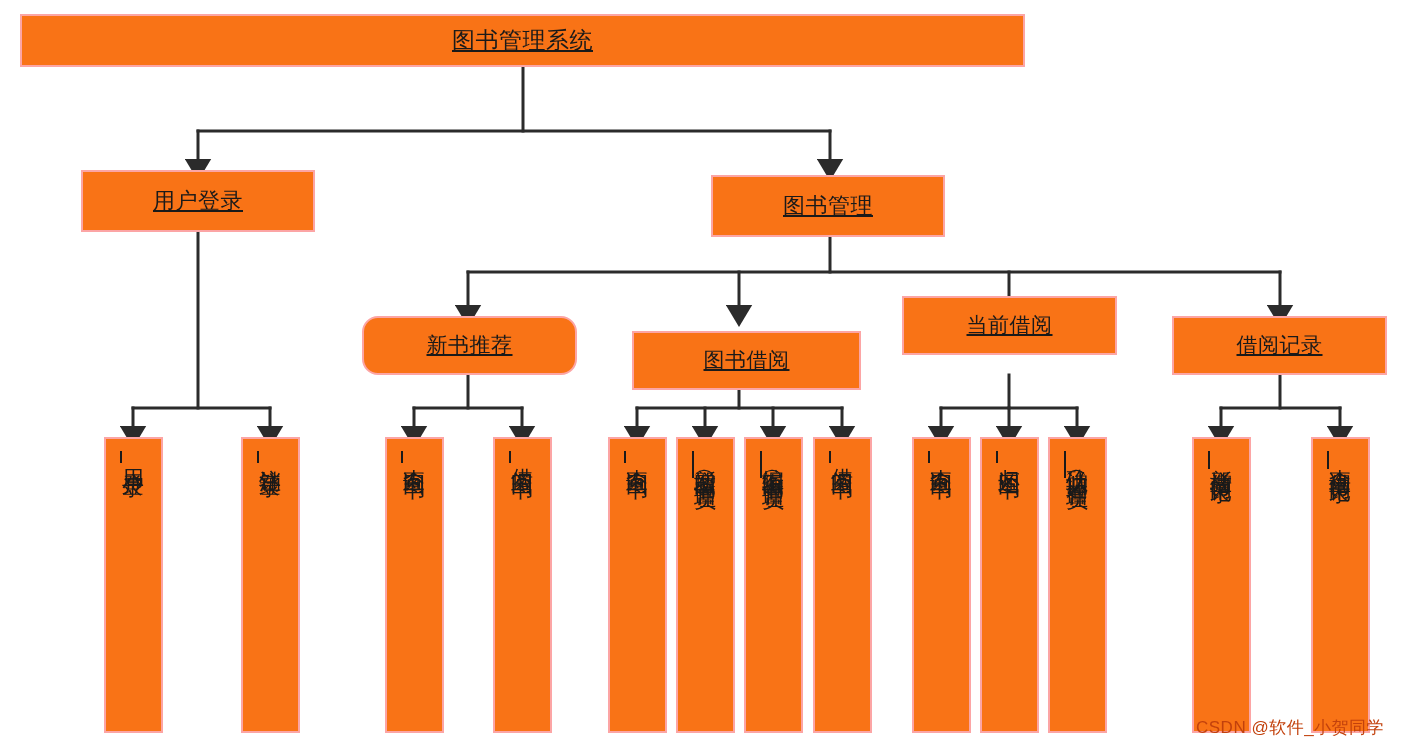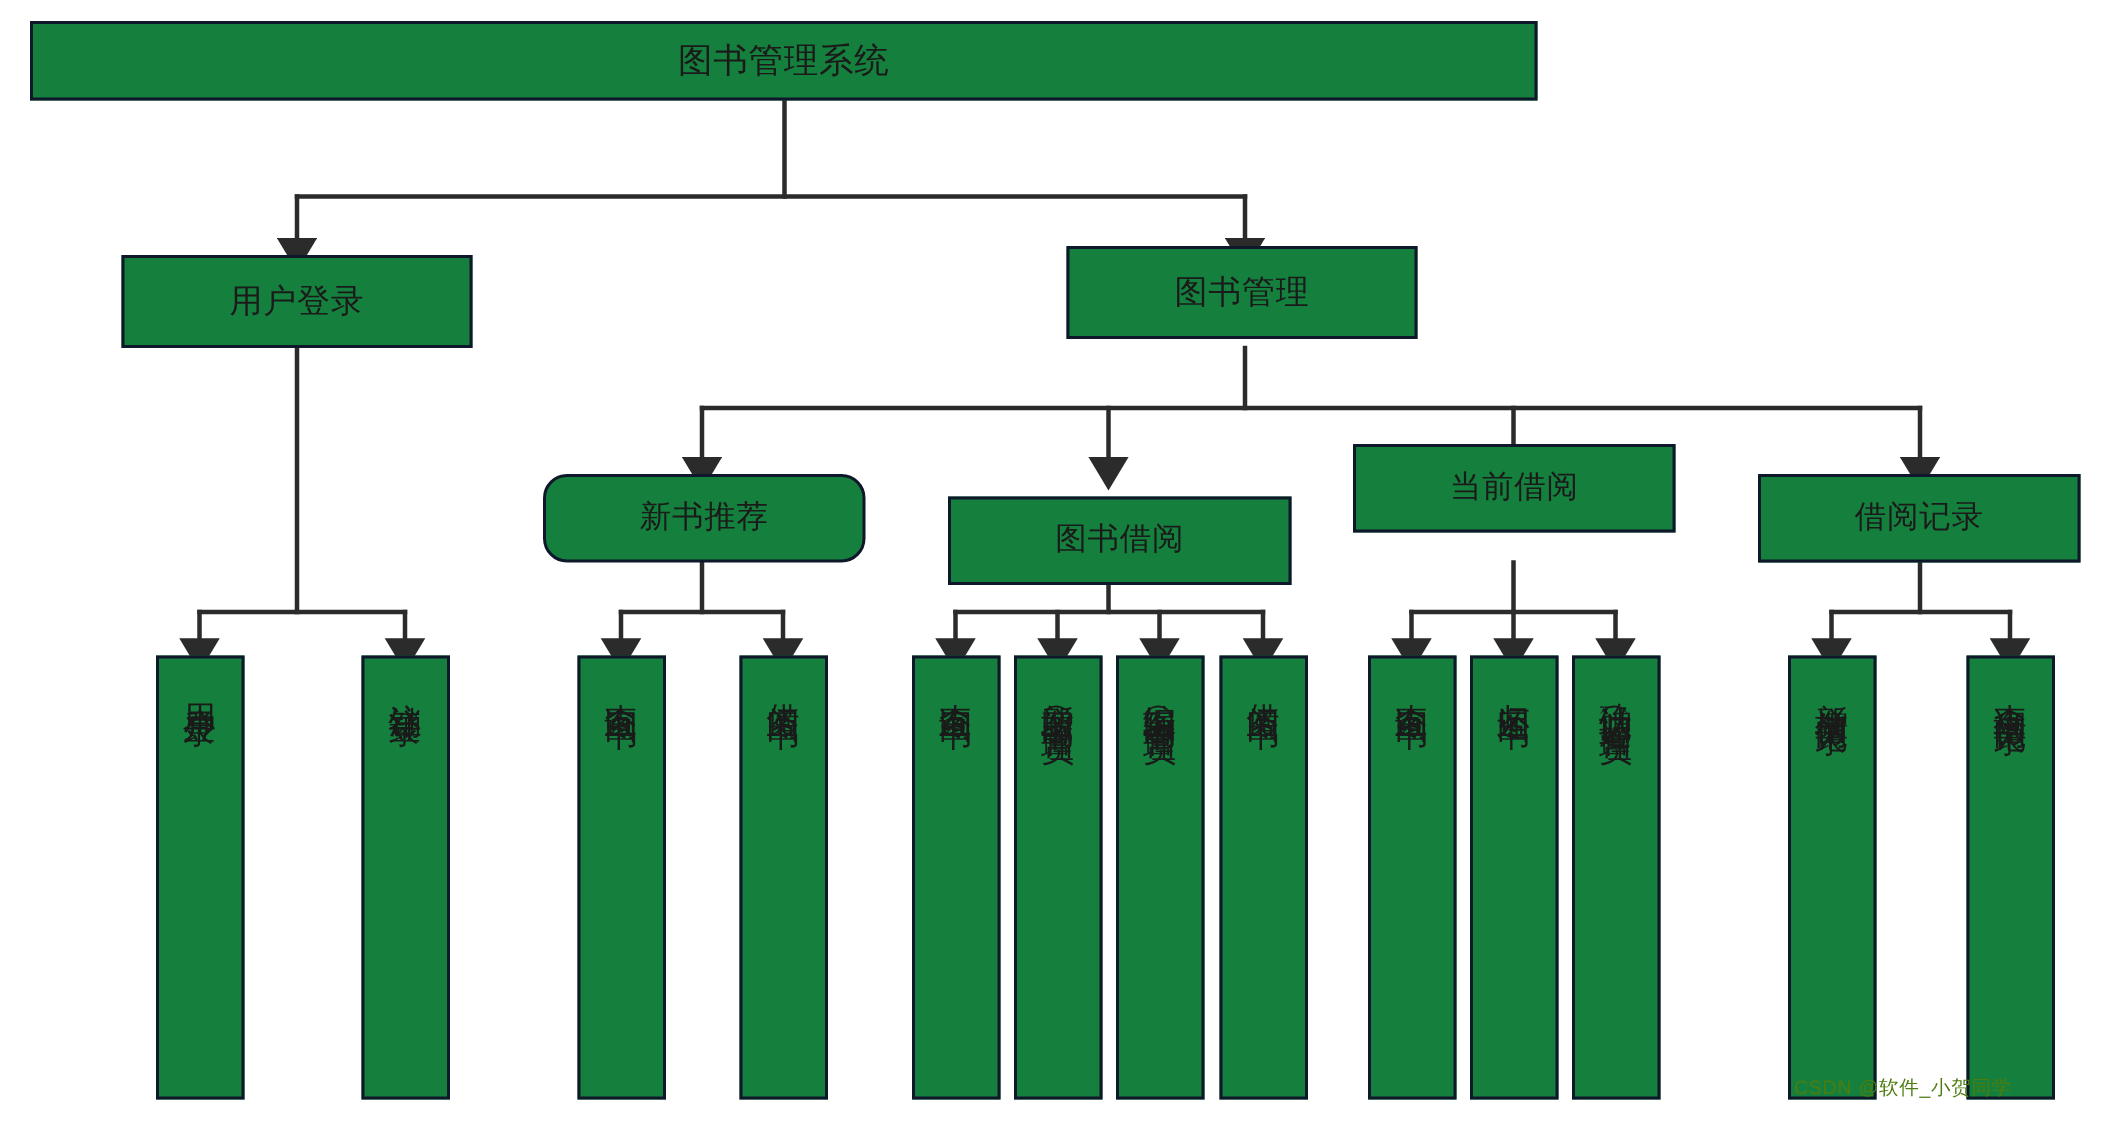--- a/index.html
+++ b/index.html
@@ -22,26 +22,27 @@
     position: absolute;
     left: 0;
     top: 0;
     width: 1405px;
     height: 747px;
     pointer-events: none;
   }
   .node {
     position: absolute;
     box-sizing: border-box;
-    background: #15803d;
-    border: 2px solid #0f172a;
+    background: #f97316;
+    border: 2px solid #fca5a5;
     display: flex;
     align-items: center;
     justify-content: center;
     color: #1a1a1a;
+    text-decoration: underline;
   }
   .node-label {
     display: block;
     text-align: center;
     line-height: 1.18;
     letter-spacing: 0.5px;
   }
   
   .level-root .node-label {
     font-size: 23px;
@@ -64,22 +65,22 @@
     writing-mode: vertical-rl;
     text-orientation: upright;
     font-size: 22px;
     line-height: 1.5;
     letter-spacing: 3px;
     white-space: nowrap;
     text-align: left;
   }
   .watermark {
     position: absolute;
-    font-size: 13px;
-    color: #4d7c0f;
+    font-size: 17px;
+    color: #c2410c;
     white-space: nowrap;
     letter-spacing: 0.5px;
   }
 </style>
 </head>
 <body>
 
 <div id="diagram-canvas">
 
   <svg id="connector-layer" viewBox="0 0 1405 747" xmlns="http://www.w3.org/2000/svg">
@@ -133,21 +134,21 @@
   </svg>
 
   <div class="node level-root" style="left:20px; top:14px; width:1005px; height:53px;">
     <span class="node-label">图书管理系统</span>
   </div>
 
   <div class="node level-1" style="left:81px; top:170px; width:234px; height:62px;">
     <span class="node-label">用户登录</span>
   </div>
 
-  <div class="node level-1" style="left:711px; top:164px; width:234px; height:62px;">
+  <div class="node level-1" style="left:711px; top:175px; width:234px; height:62px;">
     <span class="node-label">图书管理</span>
   </div>
 
   <div class="node level-2" style="left:362px; top:316px; width:215px; height:59px;border-radius:16px;">
     <span class="node-label">新书推荐</span>
   </div>
 
   <div class="node level-2" style="left:632px; top:331px; width:229px; height:59px;">
     <span class="node-label">图书借阅</span>
   </div>

